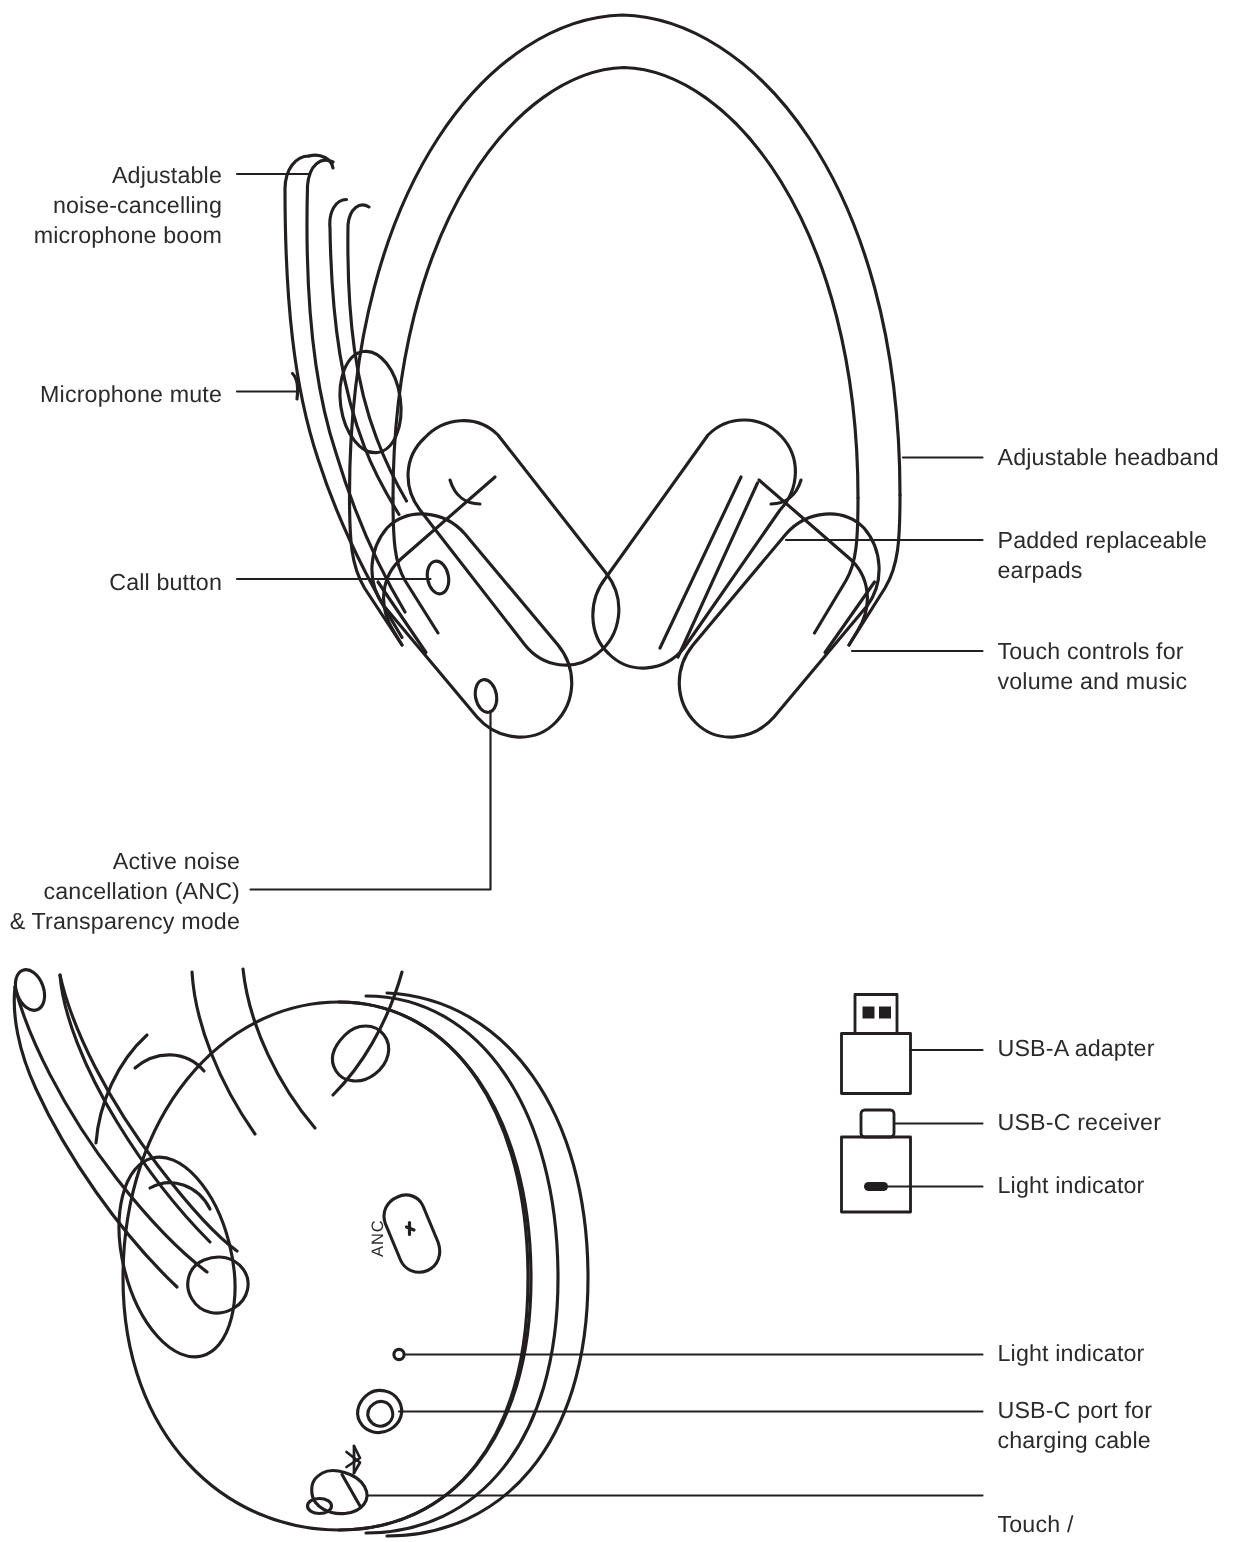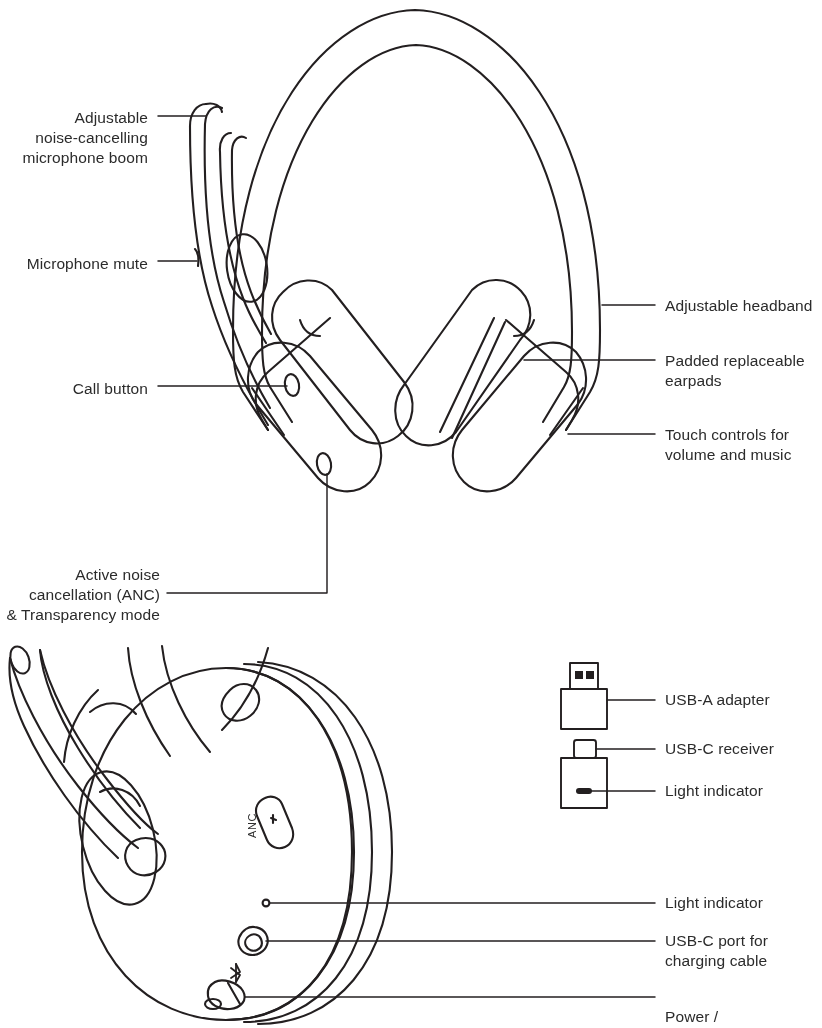--- a/index.html
+++ b/index.html
@@ -235,20 +235,20 @@
   <div class="callout right" style="left:665px;top:739px;width:160px;">USB-C receiver</div>
 
   <div class="callout right" style="left:665px;top:781px;width:160px;">Light indicator</div>
 
   <div class="callout right" style="left:665px;top:893px;width:160px;">Light indicator</div>
 
   <div class="callout right" style="left:665px;top:931px;width:170px;">USB-C port for
 charging cable</div>
 
   <div class="callout right" style="left:665px;top:987px;width:180px;">
-    <span>Power /</span><br>
+    <span>Touch /</span><br>
     
   </div>
 
   <div style="position:absolute;left:246px;top:838px;font-size:11px;letter-spacing:.6px;
               transform:rotate(-90deg);transform-origin:left top;color:#2b2b2b;">ANC</div>
 
 </div>
 
 </body></html>

